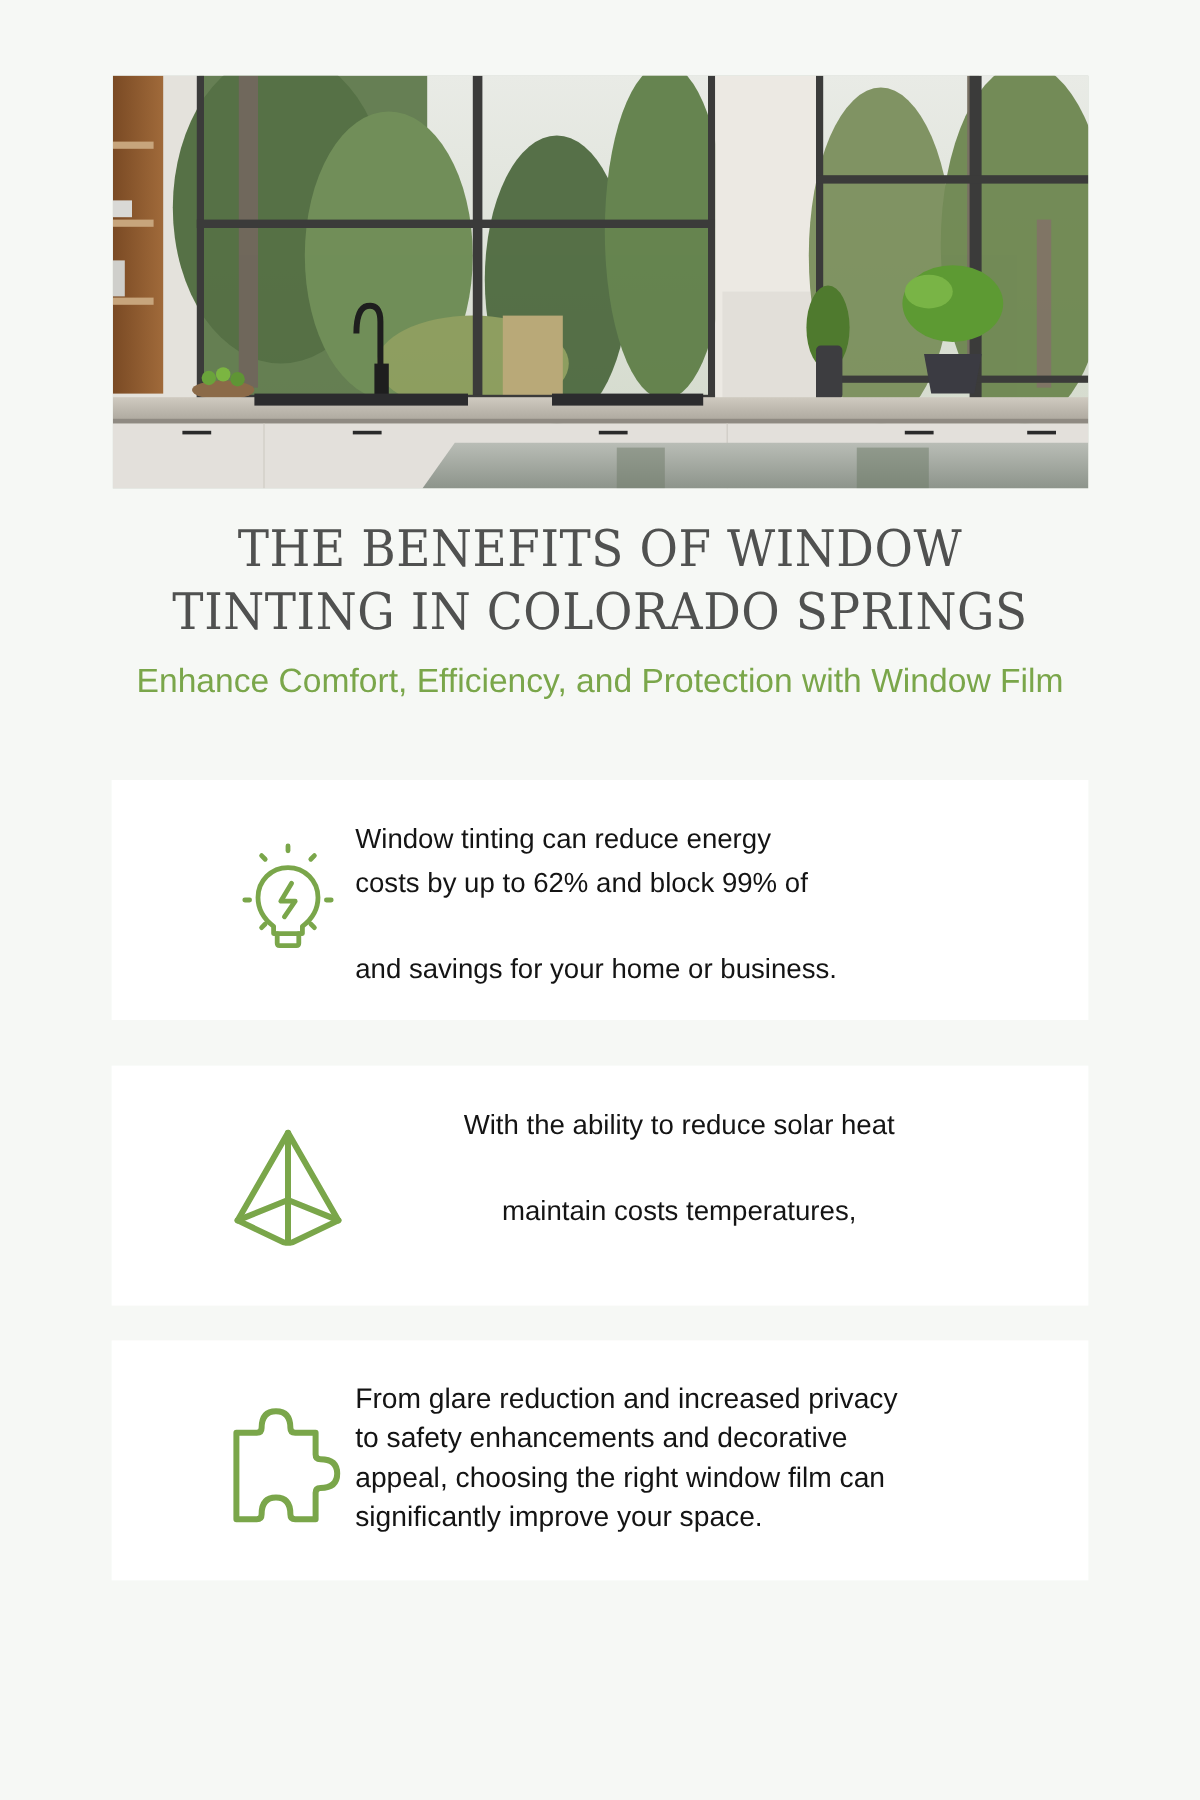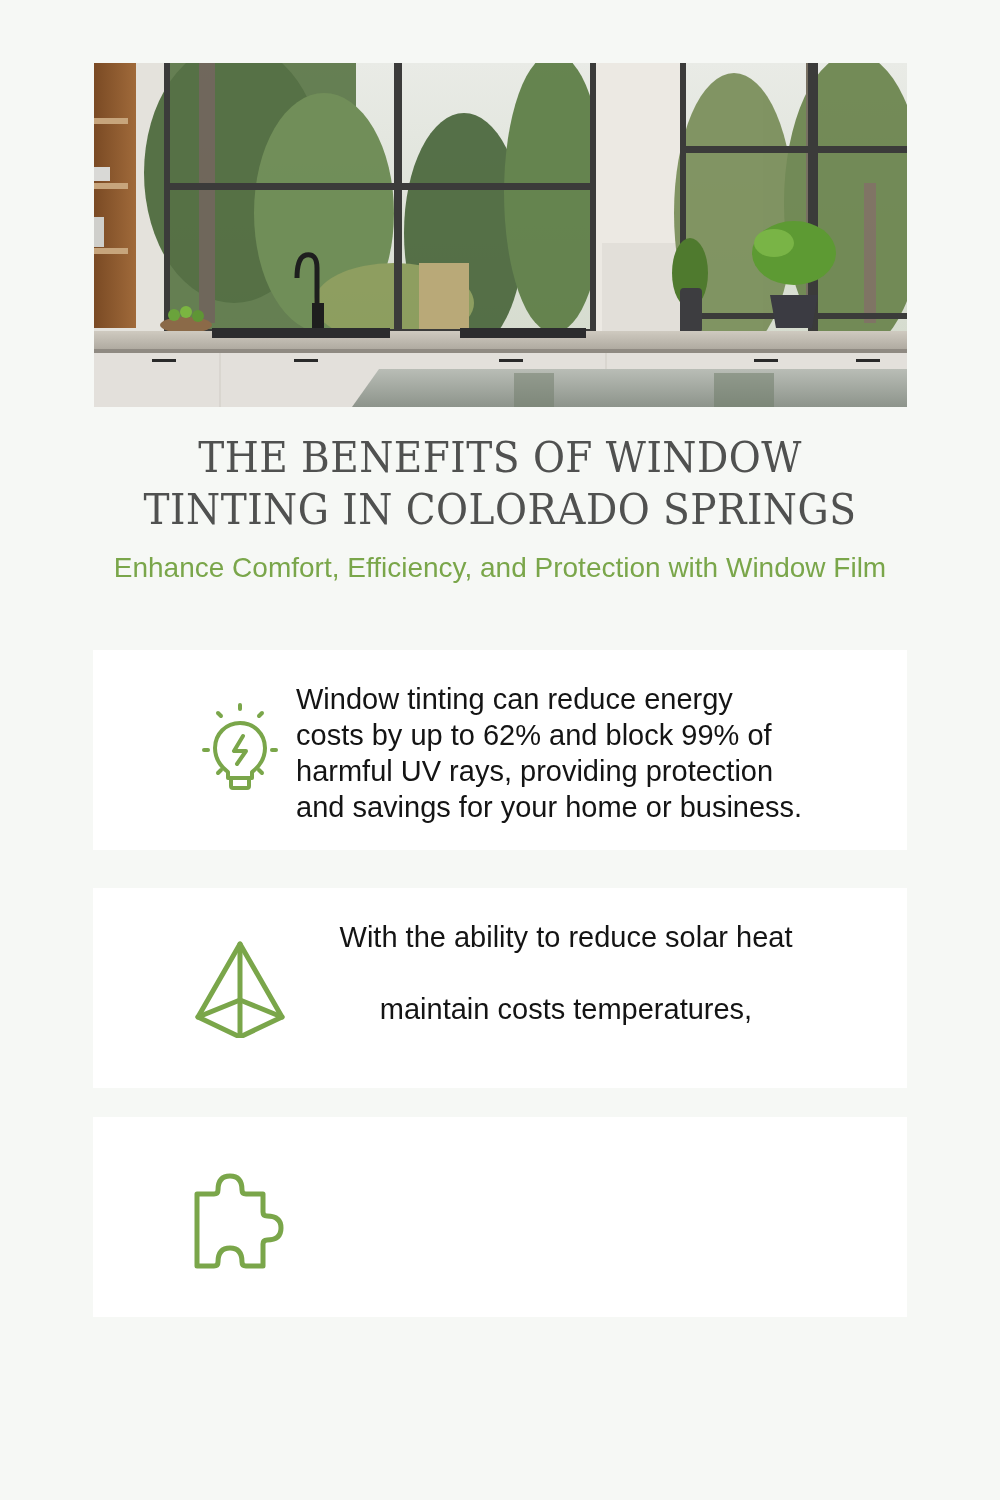--- a/index.html
+++ b/index.html
@@ -42,21 +42,21 @@
     background: #ffffff;
   }
   .card .icon {
     position: absolute; left: 147px; width: 100px; height: 100px;
     transform: translateX(-50%);
   }
   .card .text {
     position: absolute; left: 203px; width: 540px;
     color: #141414;
     font-family: "Liberation Sans", sans-serif;
-    font-size: 29px;
+    font-size: 23px;
     line-height: 36px;
     margin: 0;
   }
 </style>
 </head>
 <body>
 
 <div class="hero" role="img" aria-label="Modern kitchen with large black-framed windows overlooking pine trees, marble countertop with double sink, black faucet and potted plants">
   <svg width="813" height="344" viewBox="0 0 813 344">
     <defs>
@@ -181,21 +181,21 @@
       <line x1="28" y1="73" x2="31" y2="70"></line>
       <line x1="72" y1="73" x2="69" y2="70"></line>
       <path d="M38 72 C30 66 25 58 25 48 C25 34 36 23 50 23 C64 23 75 34 75 48 C75 58 70 66 62 72 L62 78 L38 78 Z"></path>
       <path d="M41 78 L41 86 Q41 88 43 88 L57 88 Q59 88 59 86 L59 78"></path>
       <path d="M53 36 L44 51 L56 51 L47 64"></path>
     </svg>
   </div>
   <p class="text" style="top:31px;">
     <span>Window tinting can reduce energy</span><br>
     <span>costs by up to 62% and block 99% of</span><br>
-    <span>harmful UV rays, providing protection</span><br>
+    <br>
     <span>and savings for your home or business.</span>
   </p>
 </div>
 
 <div class="card" style="top:888px; height:200px;text-align:center;">
   <div class="icon" style="top:50px;">
     <svg width="100" height="100" viewBox="0 0 100 100" fill="none" stroke="#7aa64a" stroke-width="5" stroke-linecap="round" stroke-linejoin="round">
       <path d="M50 6 L8 79 L50 99 L92 79 Z"></path>
       <line x1="50" y1="6" x2="50" y2="99"></line>
       <path d="M8 79 L50 62 L92 79"></path>
@@ -207,13 +207,19 @@
     <span>maintain costs temperatures,</span><br>
   </p>
 </div>
 
 <div class="card" style="top:1117px; height:200px;">
   <div class="icon" style="top:55px;">
     <svg width="100" height="100" viewBox="0 0 100 100" fill="none" stroke="#7aa64a" stroke-width="5" stroke-linecap="round" stroke-linejoin="round">
       <path d="M7 22 L24 22 Q28 22 28 18 Q28 4 40 4 Q52 4 52 18 Q52 22 56 22 L73 22 L73 40 Q73 44 77 44 Q91 44 91 56 Q91 68 77 68 Q73 68 73 72 L73 94 L56 94 Q52 94 52 90 Q52 76 40 76 Q28 76 28 90 Q28 94 24 94 L7 94 Z"></path>
     </svg>
   </div>
+  <p class="text" style="top:32px; font-size:23.5px; line-height:33px; width:560px;">
+    <span>From glare reduction and increased privacy</span><br>
+    <span>to safety enhancements and decorative</span><br>
+    <span>appeal, choosing the right window film can</span><br>
+    <span>significantly improve your space.</span>
+  </p>
 </div>
 
 </body></html>

